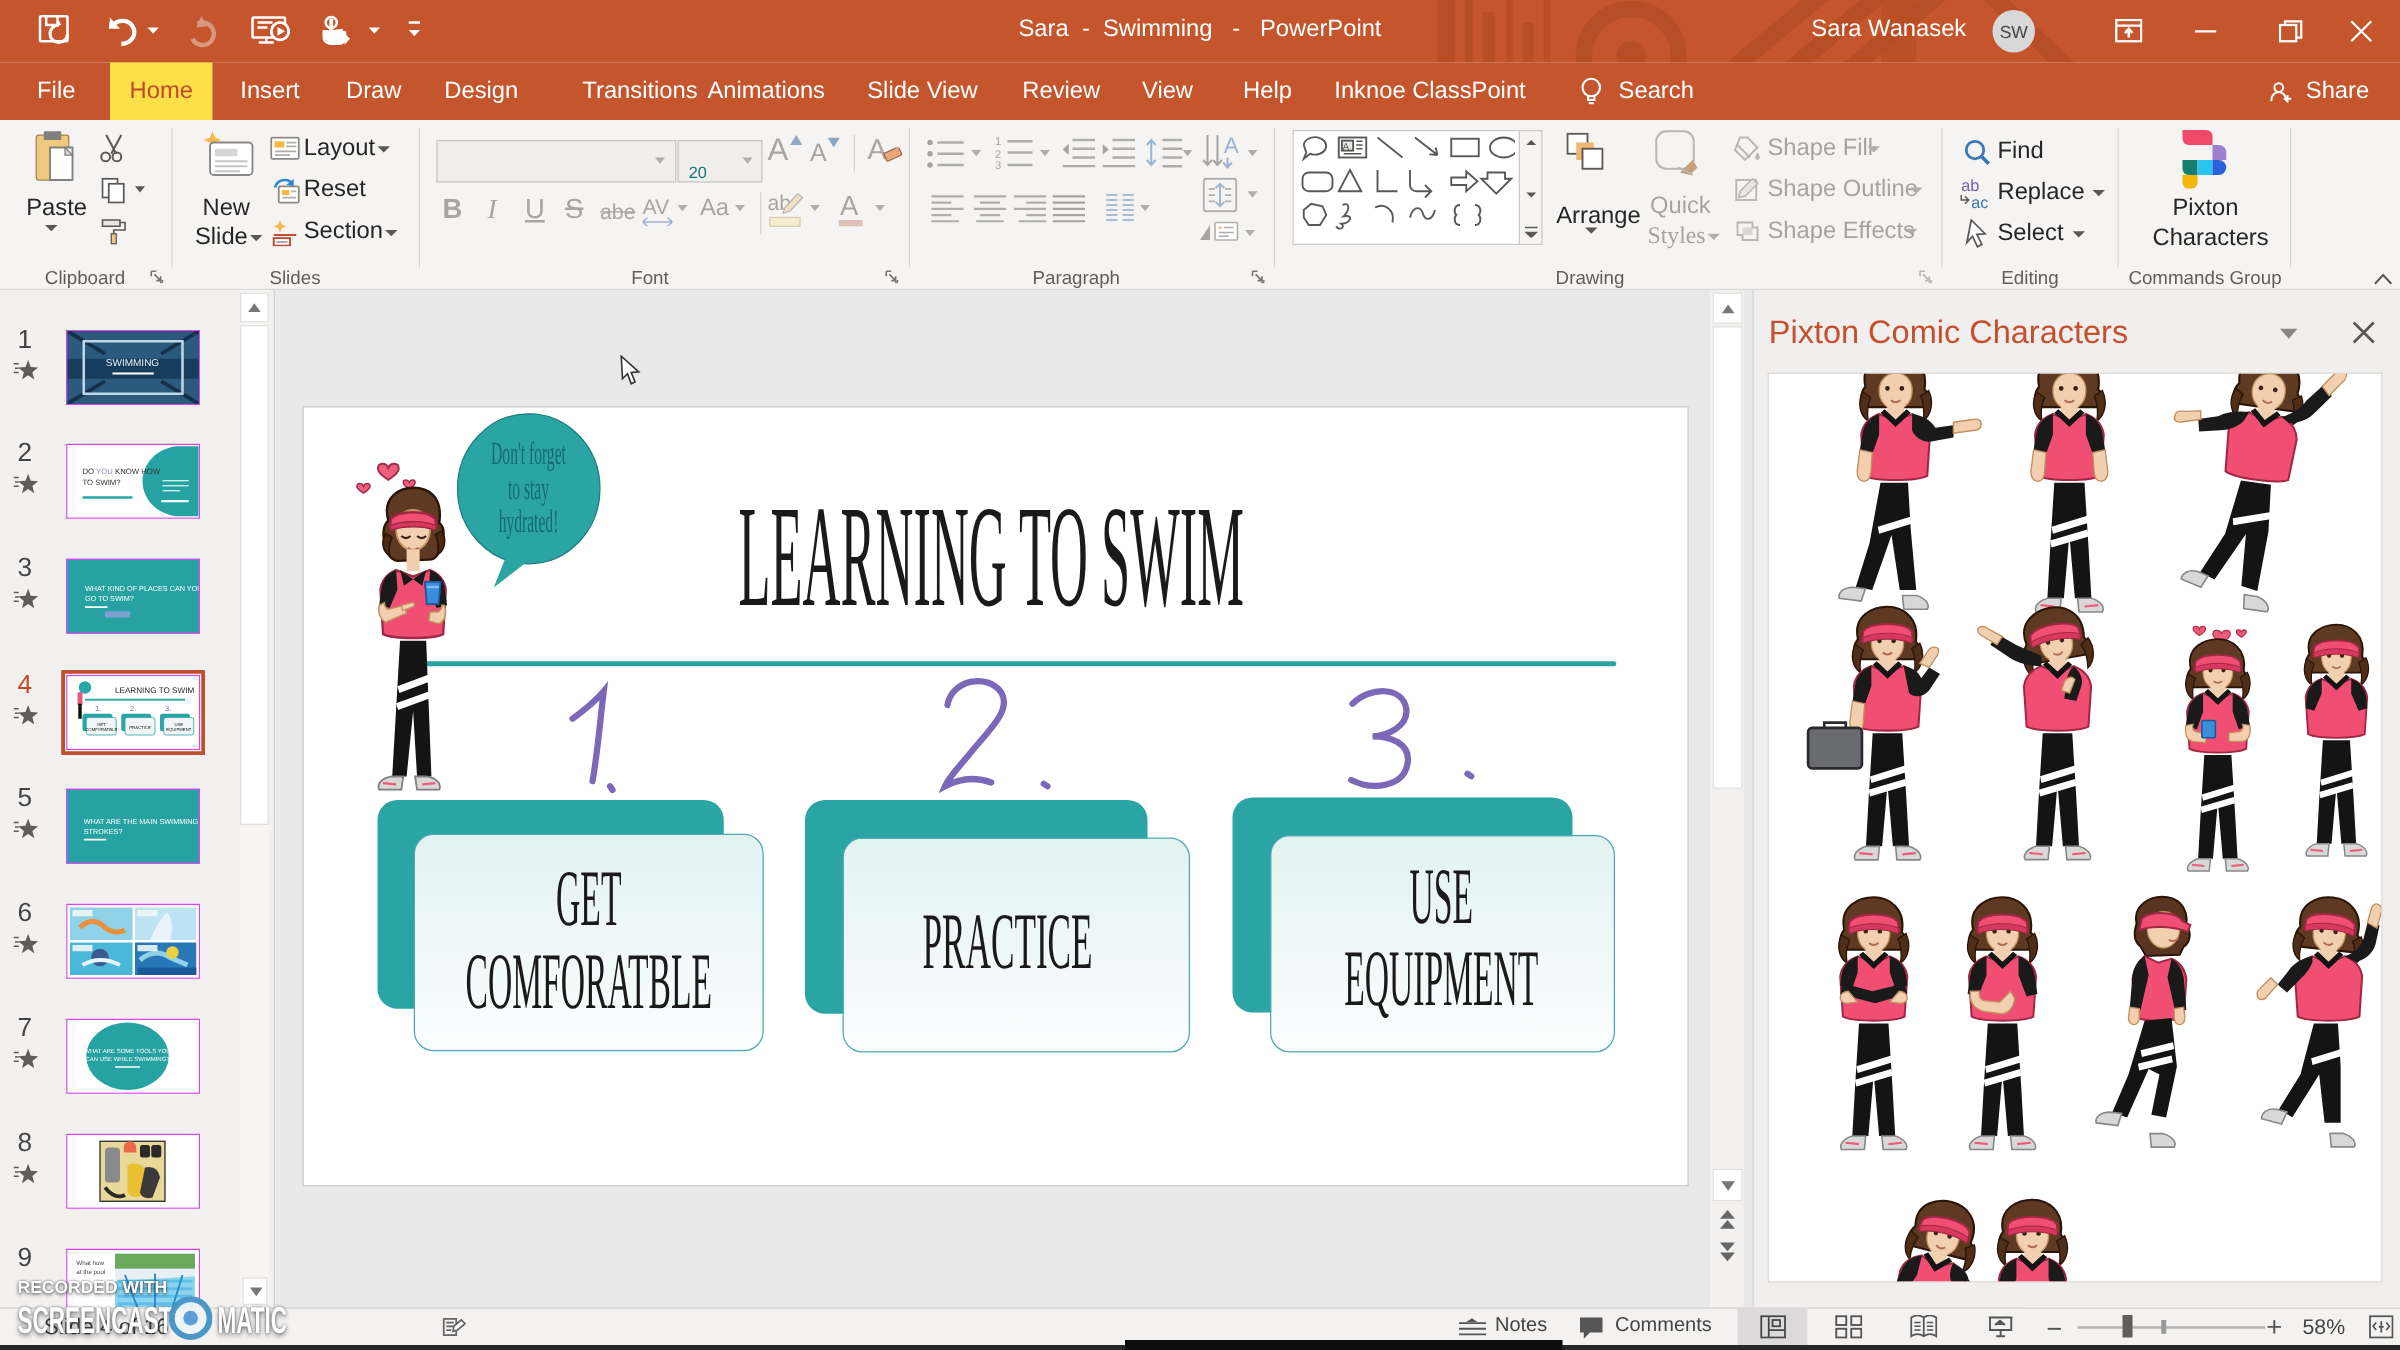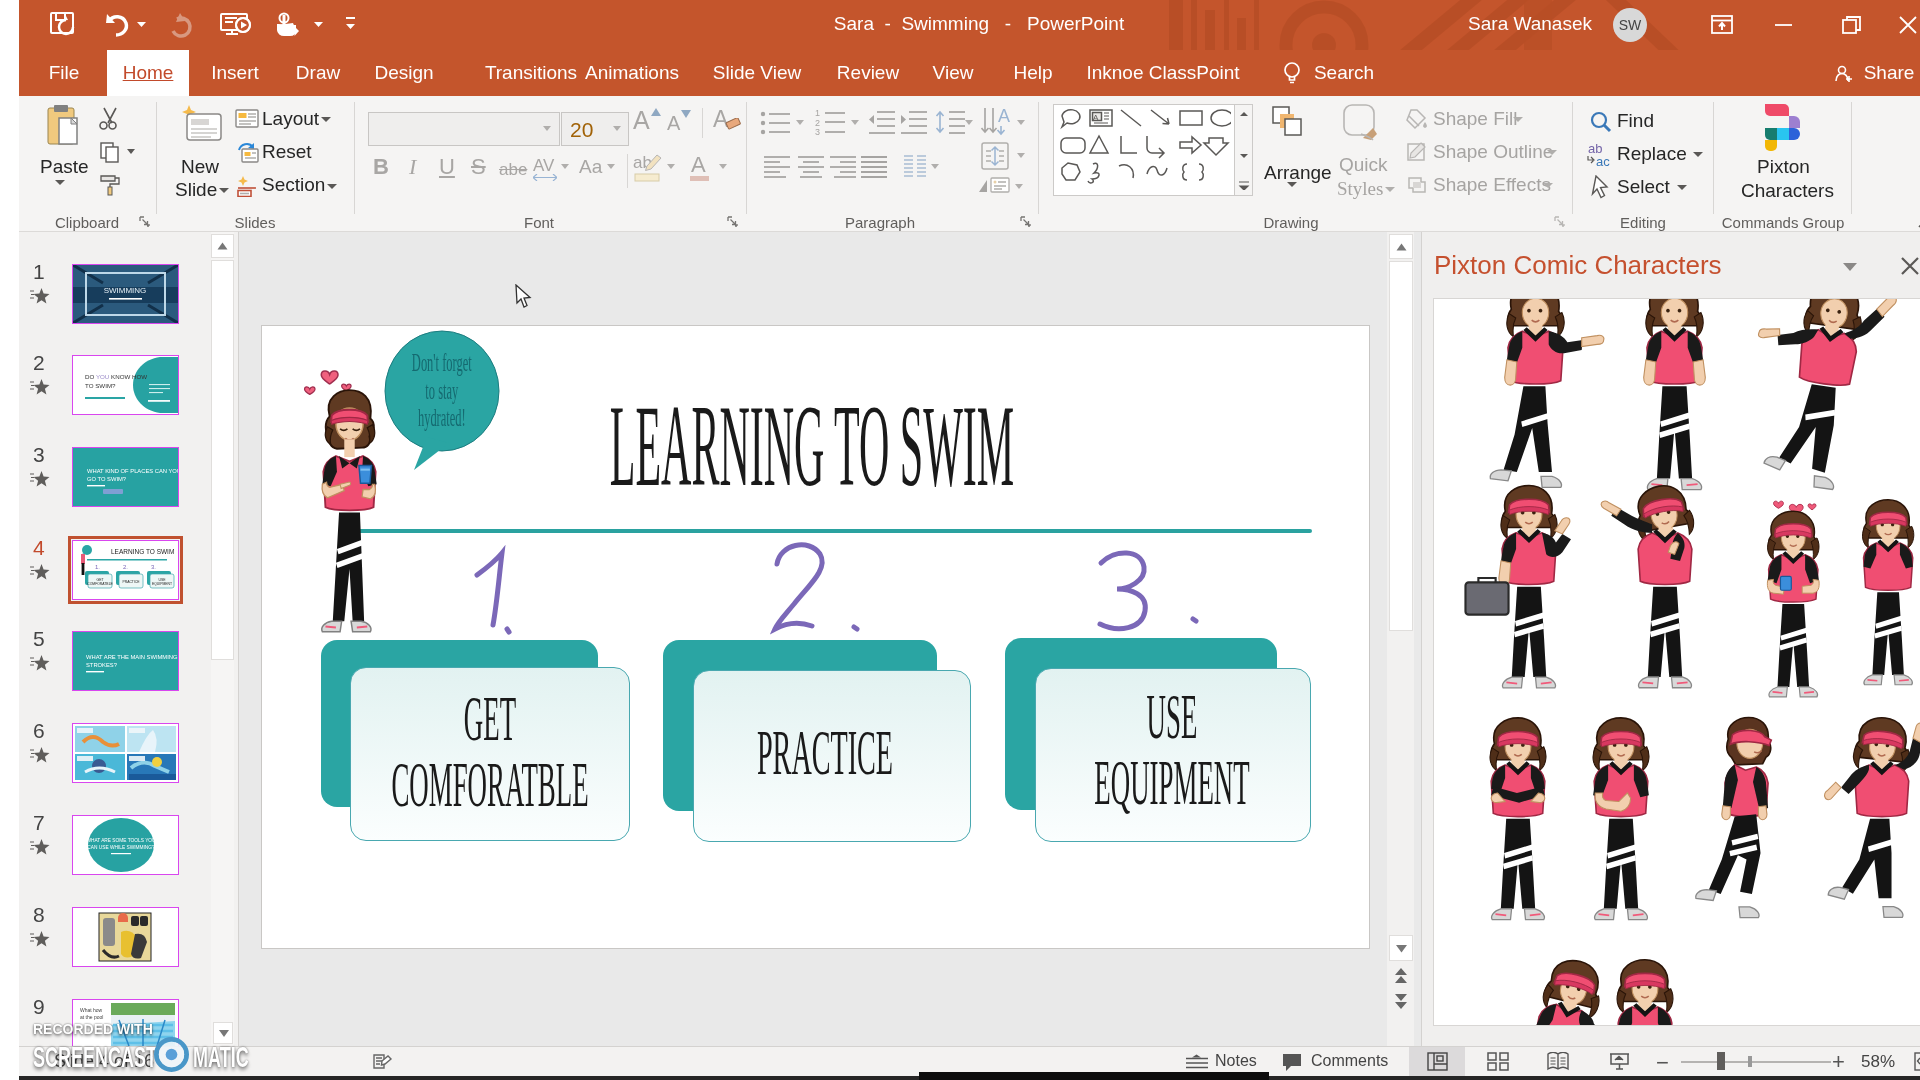--- a/index.html
+++ b/index.html
@@ -1,30 +1,30 @@
 <!DOCTYPE html>
 <html><head>
 <meta charset="utf-8">
 <style>
   * { margin:0; padding:0; box-sizing:border-box; }
   html,body { width:1920px; height:1080px; overflow:hidden; font-family:"Liberation Sans", sans-serif; }
-  #app { position:relative; width:1617px; height:1080px; background:#e9e9e9;margin-left:19px; }
+  #app { position:relative; width:1617px; height:1080px; background:#e9e9e9; }
   .abs { position:absolute; }
 
   
   #titlebar { position:absolute; left:0; top:0; width:1920px; height:50px; background:#c4552c; overflow:hidden; }
   #title-text { position:absolute; top:13px; width:100%; text-align:center; color:#fff; font-size:19px; }
   #user-name { position:absolute; right:347px; top:13px; color:#fff; font-size:19px; }
   #avatar { position:absolute; right:292px; top:8px; width:34px; height:34px; border-radius:50%; background:#d8d8d8; color:#444; font-size:14px; text-align:center; line-height:34px; }
   .winbtn { position:absolute; top:0; width:62px; height:50px; color:#fff; display:flex; align-items:center; justify-content:center; }
 
   
   #tabrow { position:absolute; left:0; top:50px; width:1920px; height:46px; background:#c4552c; }
   .tab { position:absolute; top:0; height:46px; color:#fff; font-size:19px; display:flex; align-items:center; justify-content:center; }
-  #tab-home { background:#ffffff; color:#c24a2b;text-decoration:underline; }
+  #tab-home { background:#fde047; color:#c24a2b; }
 
   
   #ribbon { position:absolute; left:0; top:96px; width:1920px; height:136px; background:#f5f4f3; border-bottom:1px solid #dcdad8; }
   .gsep { position:absolute; top:6px; height:112px; width:1px; background:#d8d6d4; }
   .glabel { position:absolute; top:118px; font-size:15px; color:#605e5c; width:200px; margin-left:-100px; text-align:center; }
   .rtext { font-size:19px; color:#262626; }
   .gray { color:#a6a4a2; }
   .dd { display:inline-block; width:0; height:0; border-left:5px solid transparent; border-right:5px solid transparent; border-top:5px solid #5a5856; vertical-align:middle; }
   .dd.gray2 { border-top-color:#b0aeac; }
 
@@ -492,21 +492,21 @@
         <rect x="3" y="15.5" width="13" height="6" fill="#fff"></rect>
         <path d="M5 18.5 h9" stroke="#b0aeac"></path>
       </g>
     </svg>
     <div class="abs rtext" style="left:243px;top:78px;">Section</div>
     <div class="abs dd" style="left:308px;top:88px;"></div>
 
     <div class="abs" style="left:349px;top:16px;width:192px;height:34px;background:#efeeed;border:1px solid #c8c6c4;"></div>
     <div class="abs dd gray2" style="left:524px;top:30px;border-left-width:4.5px;border-right-width:4.5px;"></div>
     <div class="abs" style="left:542px;top:16px;width:68px;height:34px;background:#efeeed;border:1px solid #c8c6c4;"></div>
-    <div class="abs" style="left:551px;top:22px;font-size:21px;color:#a16207;">20</div>
+    <div class="abs" style="left:551px;top:34px;font-size:13px;color:#0f766e;">20</div>
     <div class="abs dd gray2" style="left:594px;top:30px;border-left-width:4.5px;border-right-width:4.5px;"></div>
     <div class="abs" style="left:614px;top:10px;font-size:25px;color:#a8a6a4;">A</div>
     <svg class="abs" style="left:632px;top:12px;" width="10" height="8" viewBox="0 0 10 8">
         <path d="M5 0 L10 8 L0 8 z" fill="#8fa8c2"></path>
       </svg>
     <div class="abs" style="left:648px;top:16px;font-size:20px;color:#a8a6a4;">A</div>
     <svg class="abs" style="left:662px;top:14px;" width="10" height="8" viewBox="0 0 10 8">
         <path d="M0 0 L10 0 L5 8 z" fill="#8fa8c2"></path>
       </svg>
     <div class="abs" style="left:694px;top:10px;font-size:23px;color:#a8a6a4;">A</div>

